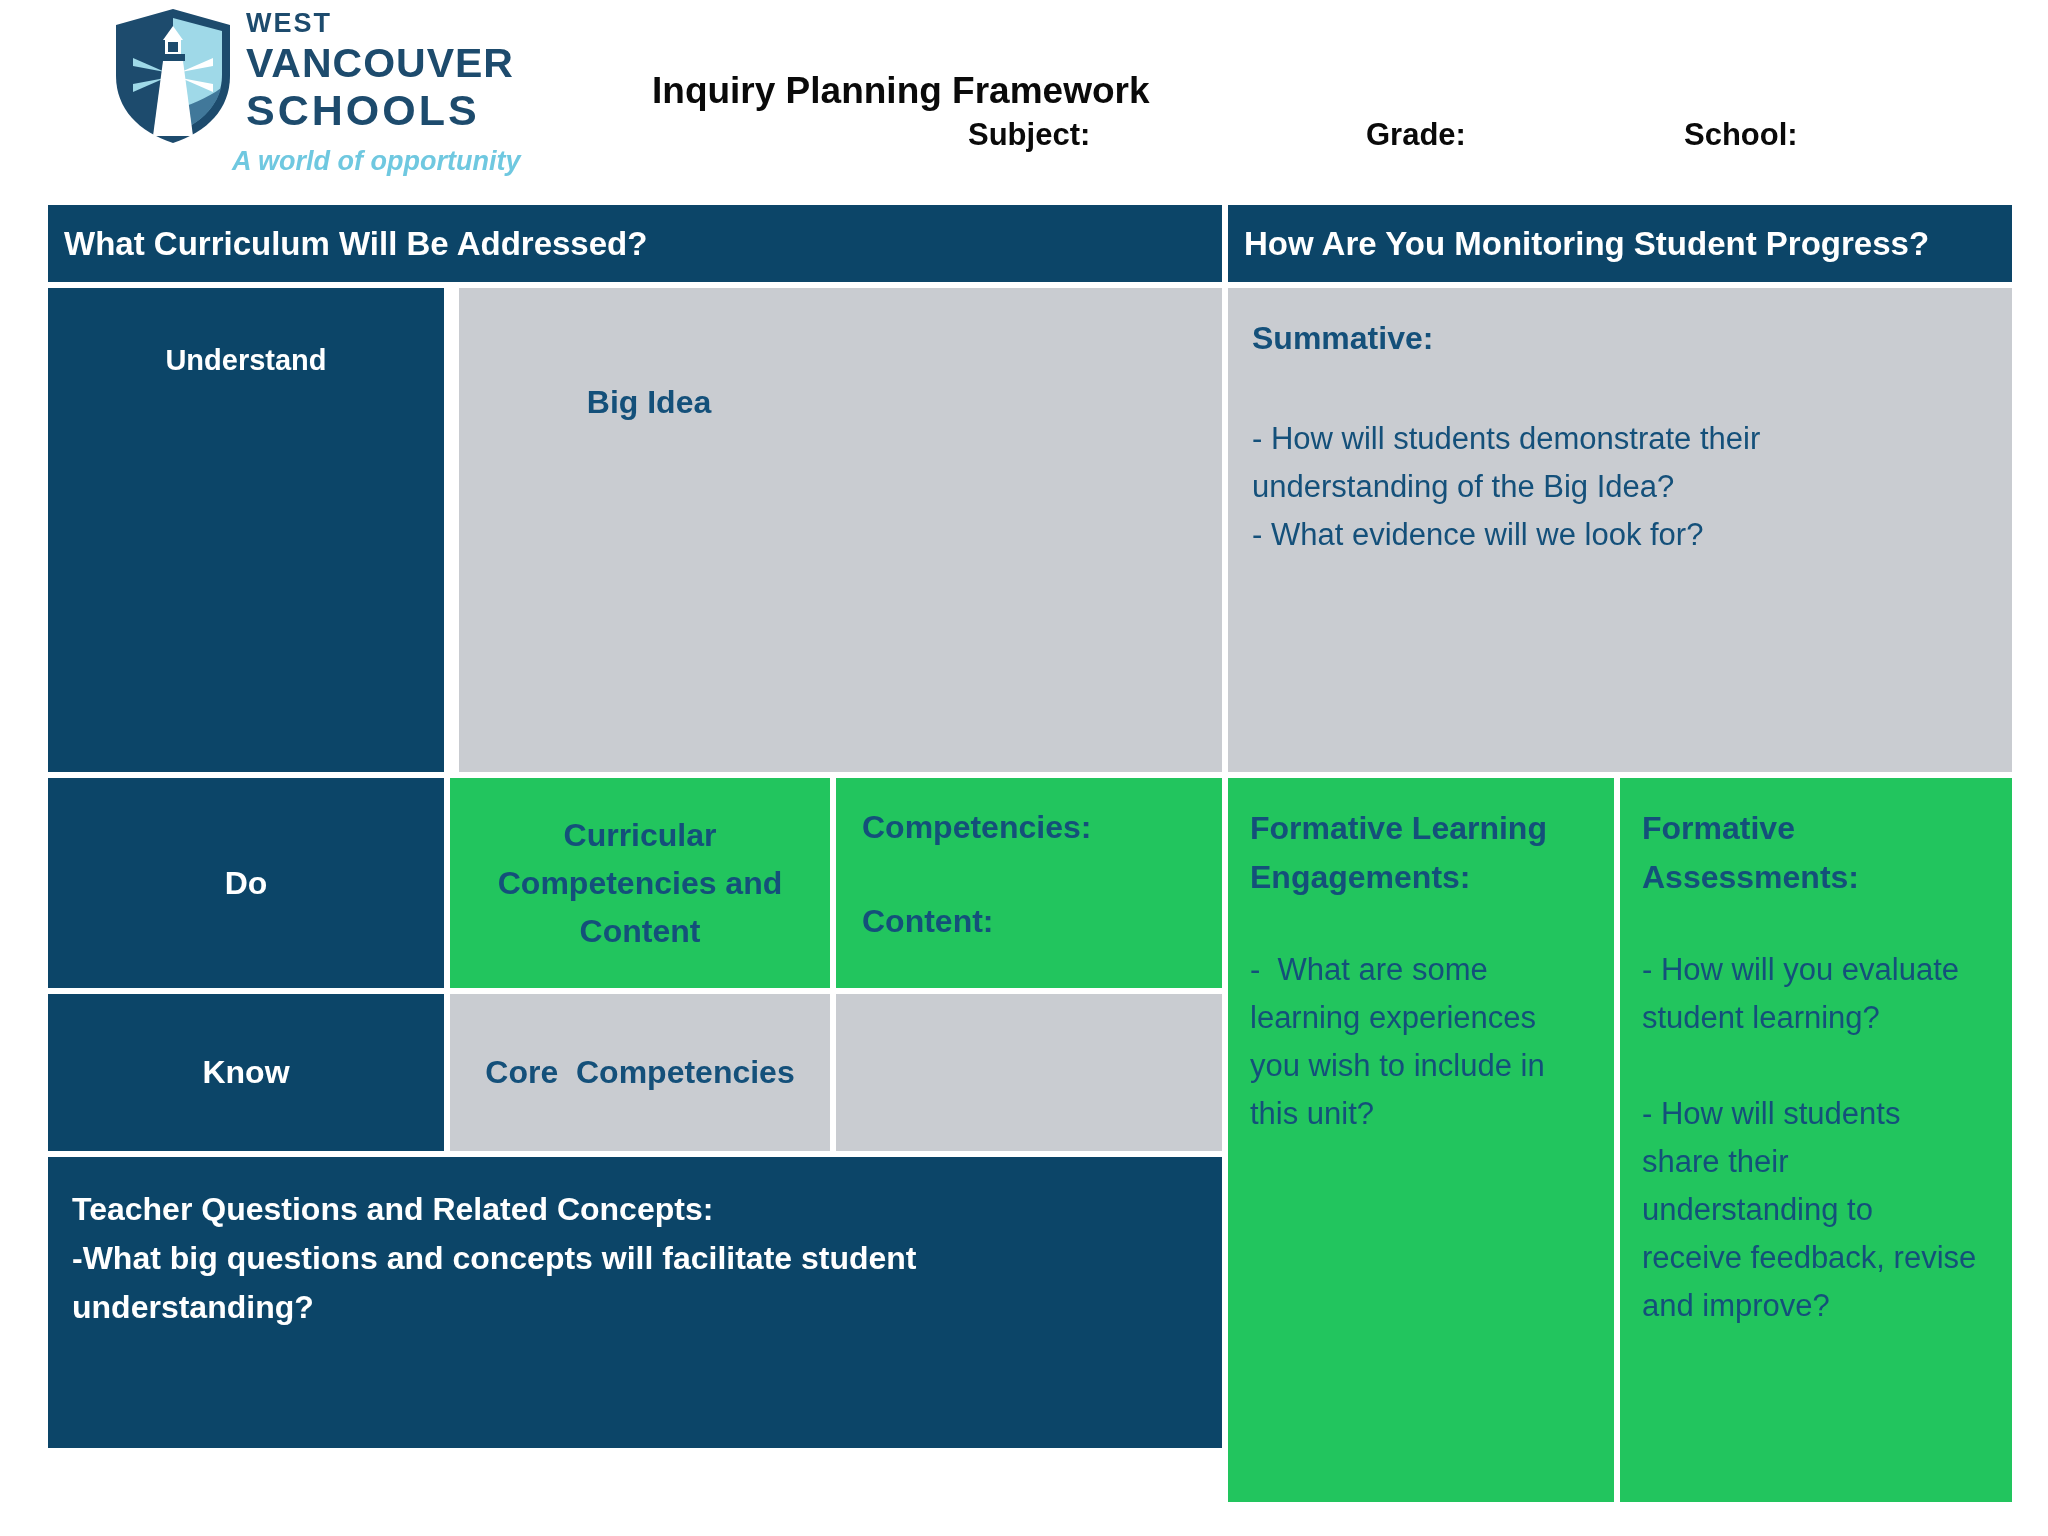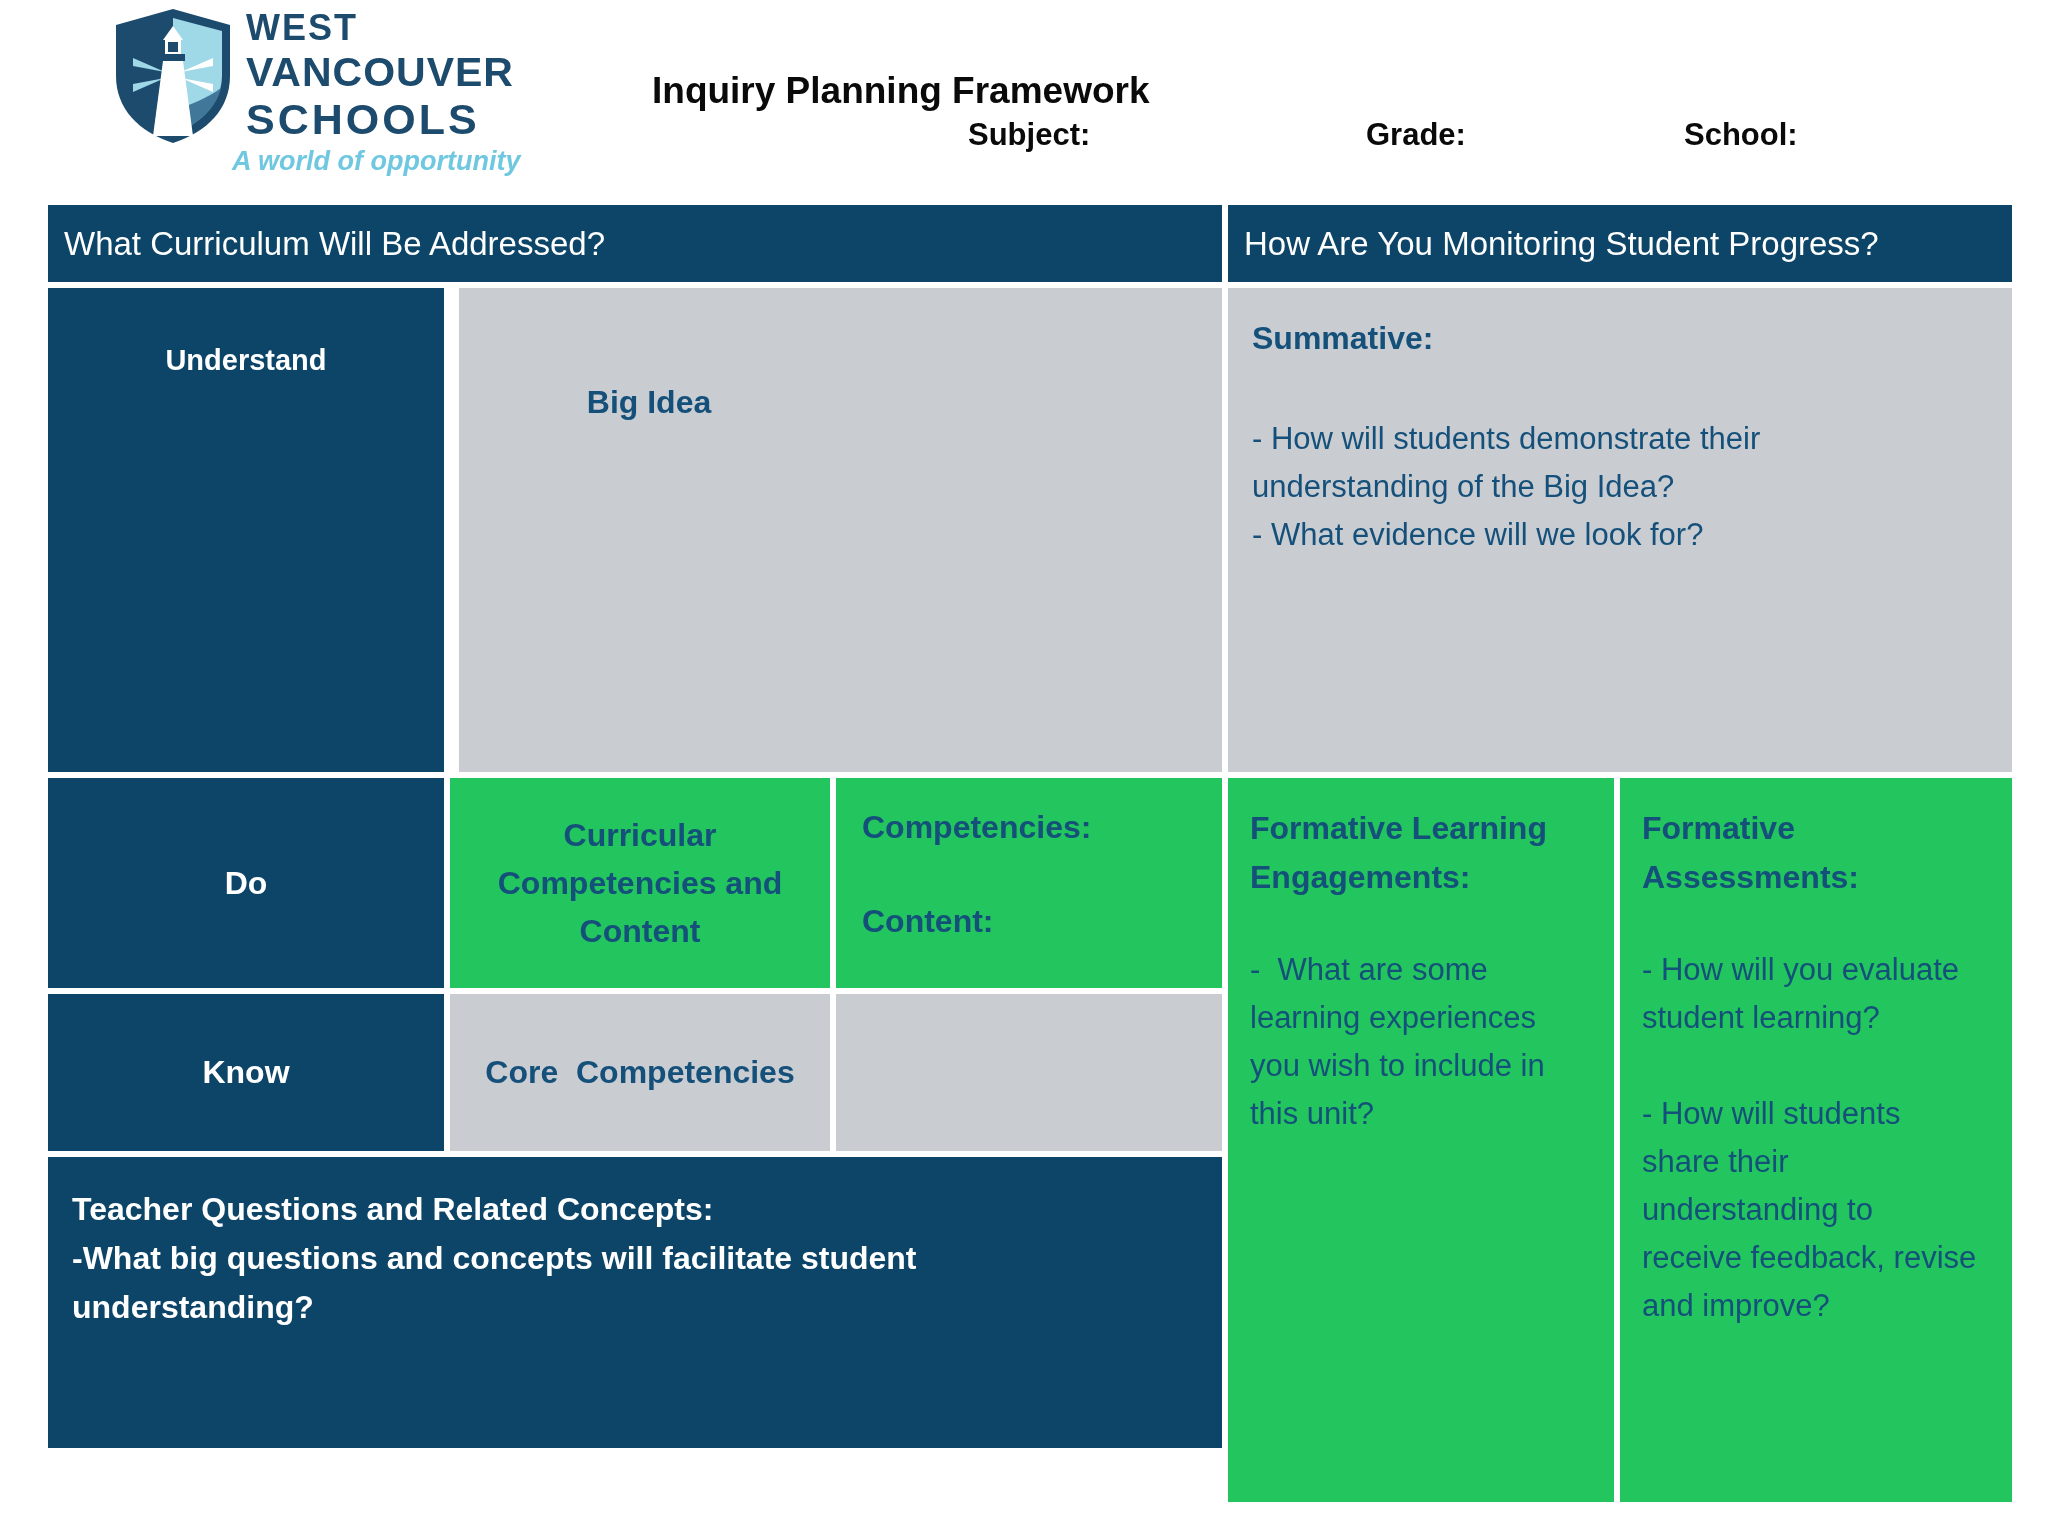--- a/index.html
+++ b/index.html
@@ -3,39 +3,39 @@
 <meta charset="utf-8">
 <style>
   html,body { margin:0; padding:0; background:#ffffff; }
   .page {
     position:relative; width:2048px; height:1536px; background:#ffffff;
     font-family:"Liberation Sans", sans-serif; overflow:hidden;
   }
   
   .logo-shield { position:absolute; left:112px; top:6px; width:122px; height:140px; }
   .wordmark { position:absolute; left:246px; top:10px; color:#1d4b6d; line-height:1; }
-  .wm1 { font-size:36px; font-weight:600; letter-spacing:2px; margin-bottom:6px; }
+  .wm1 { font-size:27px; font-weight:600; letter-spacing:2px; margin-bottom:6px; }
   .wm2 { font-size:41px; font-weight:800; letter-spacing:1px; margin-bottom:5px; }
   .wm3 { font-size:43px; font-weight:600; letter-spacing:3px; }
   .tagline { position:absolute; left:232px; top:146px; font-style:italic; font-weight:700;
     font-size:27px; color:#6fc8e0; }
   .doc-title { position:absolute; left:652px; top:70px; font-size:37px; font-weight:700; color:#0a0a0a; }
   .field-label { position:absolute; top:117px; font-size:31px; font-weight:700; color:#0a0a0a; }
   .subject-label { left:968px; }
   .grade-label  { left:1366px; }
   .school-label { left:1684px; }
   .field-entry { position:absolute; top:112px; height:44px; width:210px; }
   .subject-entry { left:1110px; } .grade-entry { left:1478px; } .school-entry { left:1806px; }
   
   .cell { position:absolute; box-sizing:border-box; }
   .navy  { background:#0c4568; color:#ffffff; }
   .gray  { background:#c9ccd1; color:#14507a; }
   .light { background:#22c55e; color:#14507a; }
   .panel-header { display:flex; align-items:center; padding-left:16px;
-    font-size:33px; font-weight:400; }
+    font-size:33px; font-weight:700; }
   .hdr-left  { left:48px;   top:205px; width:1174px; height:77px; }
   .hdr-right { left:1228px; top:205px; width:784px;  height:77px; }
   
   .c1 { left:48px;  width:396px; }
   .c2 { left:450px; width:380px; }
   .c3 { left:836px; width:386px; }
   .r1 { top:288px; height:484px; }
   .r2 { top:778px; height:210px; }
   .r3 { top:994px; height:157px; }
   .understand-cell { padding-top:56px; text-align:center; font-size:29px; font-weight:700; }

